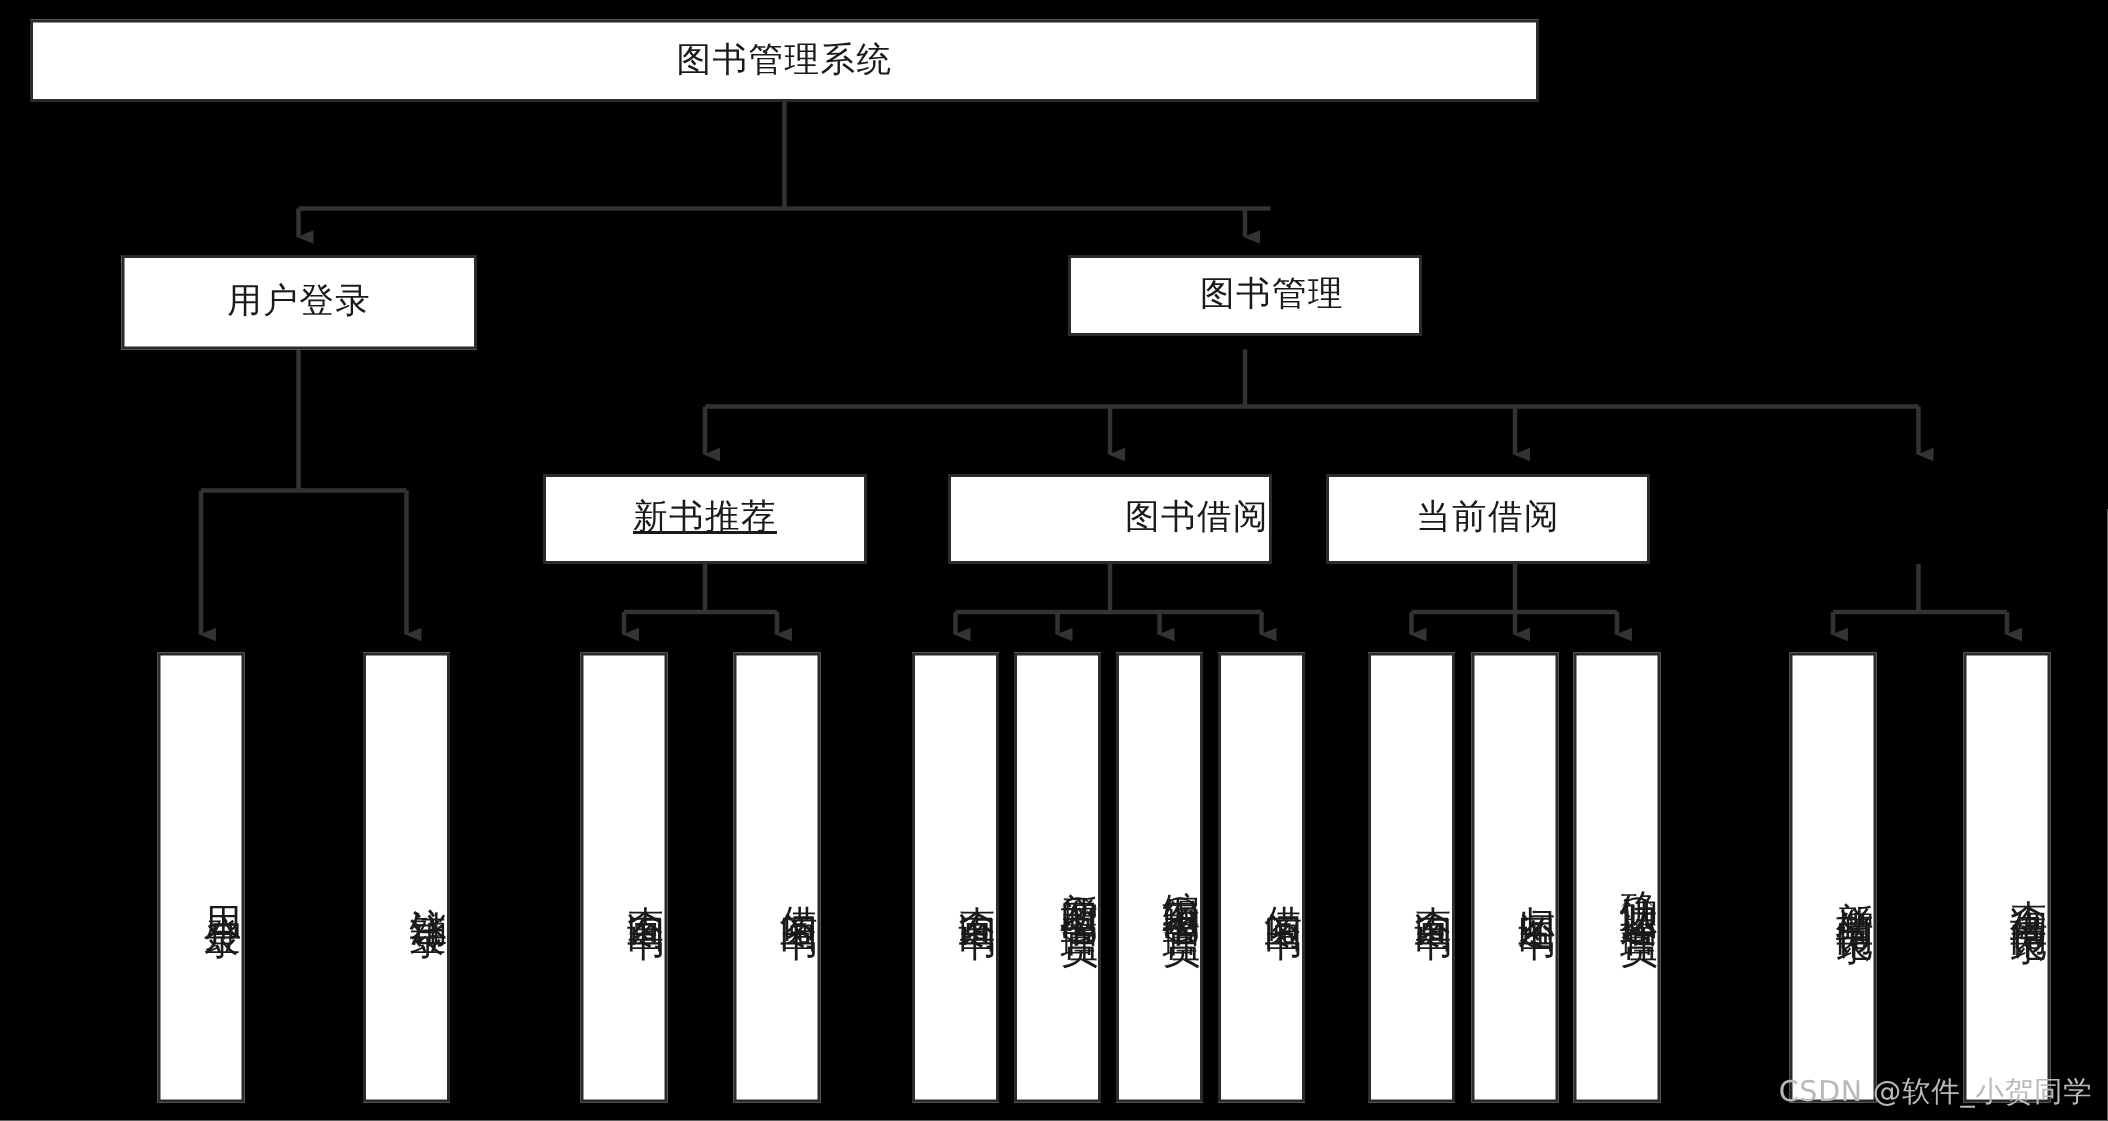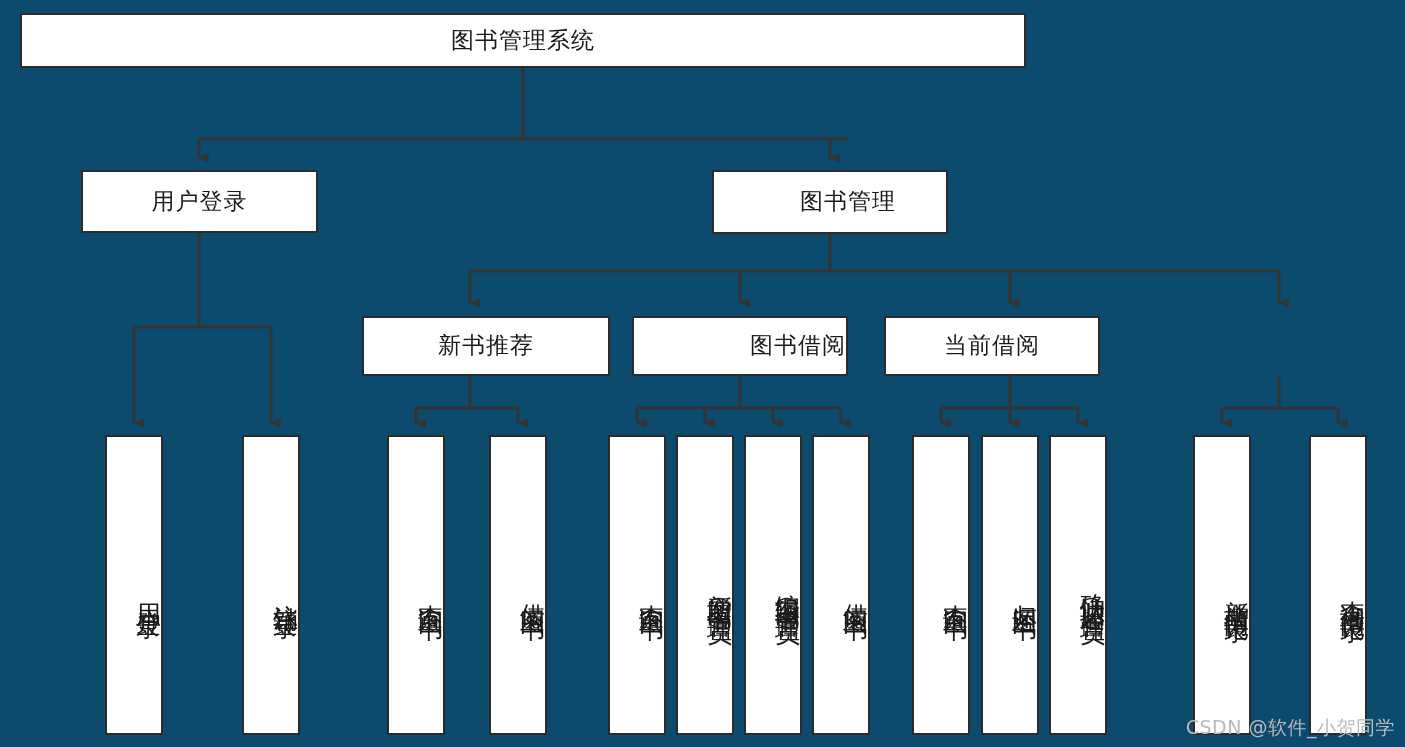--- a/index.html
+++ b/index.html
@@ -10,21 +10,21 @@
   body {
     width: 1405px;
     height: 747px;
     font-family: "DejaVu Sans", "Liberation Sans", sans-serif;
     overflow: hidden;
   }
   #diagram-root {
     position: relative;
     width: 1405px;
     height: 747px;
-    background: #0c4a6e;
+    background: #000000;
   }
   svg.layer {
     position: absolute;
     left: 0;
     top: 0;
     width: 1405px;
     height: 747px;
   }
   .node-box {
     position: absolute;
@@ -125,25 +125,25 @@
   </svg>
 
   <div class="node-box horiz" style="left:20px; top:13px; width:1006px; height:55px;">
     <span class="node-label">图书管理系统</span>
   </div>
 
   <div class="node-box horiz" style="left:81px; top:170px; width:237px; height:63px;">
     <span class="node-label">用户登录</span>
   </div>
 
-  <div class="node-box horiz" style="left:712px; top:170px; width:236px; height:64px;padding-left:36px;">
+  <div class="node-box horiz" style="left:712px; top:170px; width:236px; height:54px;padding-left:36px;">
     <span class="node-label">图书管理</span>
   </div>
 
-  <div class="node-box horiz" style="left:362px; top:316px; width:248px; height:60px;">
+  <div class="node-box horiz" style="left:362px; top:316px; width:216px; height:60px;text-decoration:underline;">
     <span class="node-label">新书推荐</span>
   </div>
 
   <div class="node-box horiz" style="left:632px; top:316px; width:216px; height:60px;justify-content:flex-end;">
     <span class="node-label">图书借阅</span>
   </div>
 
   <div class="node-box horiz" style="left:884px; top:316px; width:216px; height:60px;">
     <span class="node-label">当前借阅</span>
   </div>

